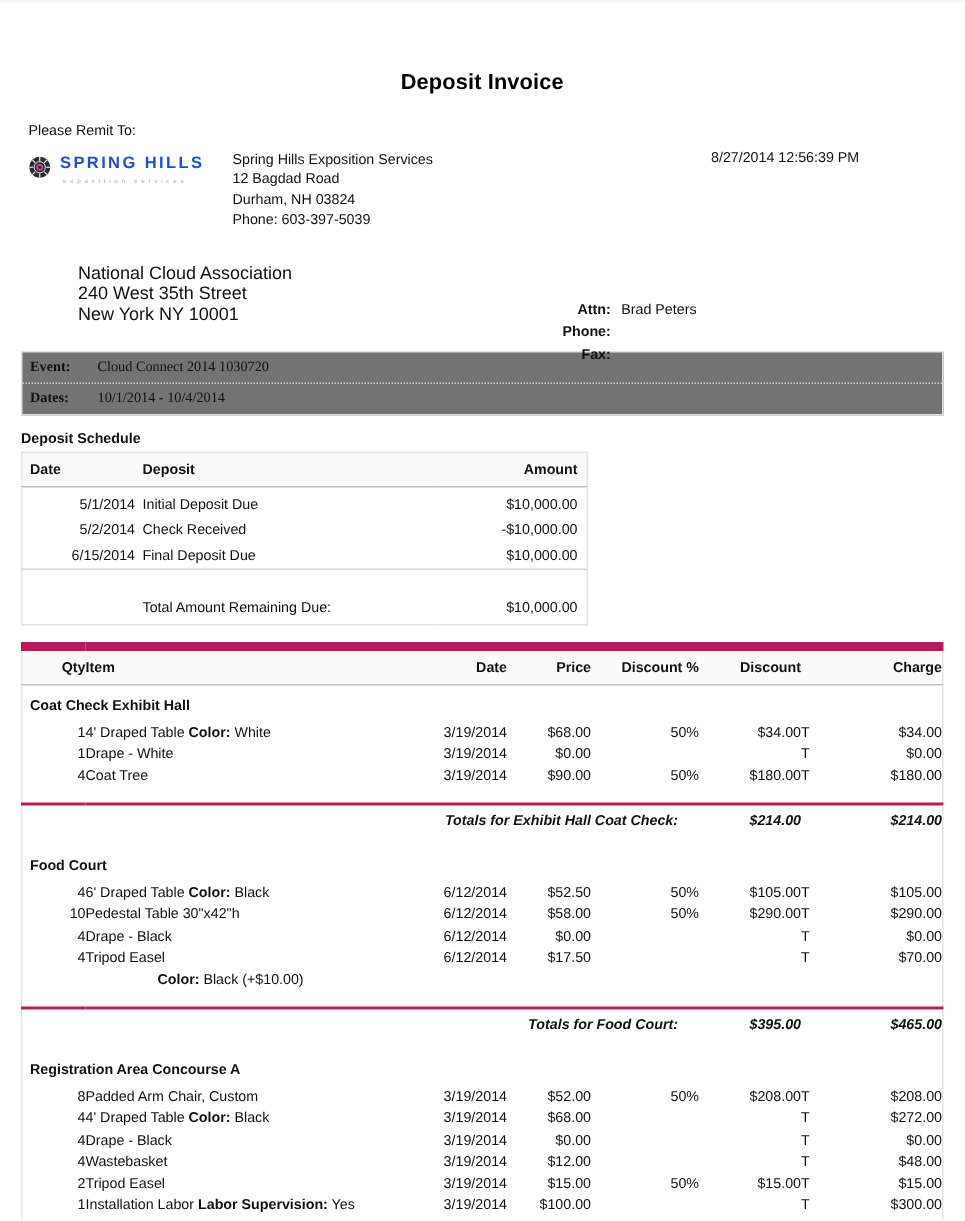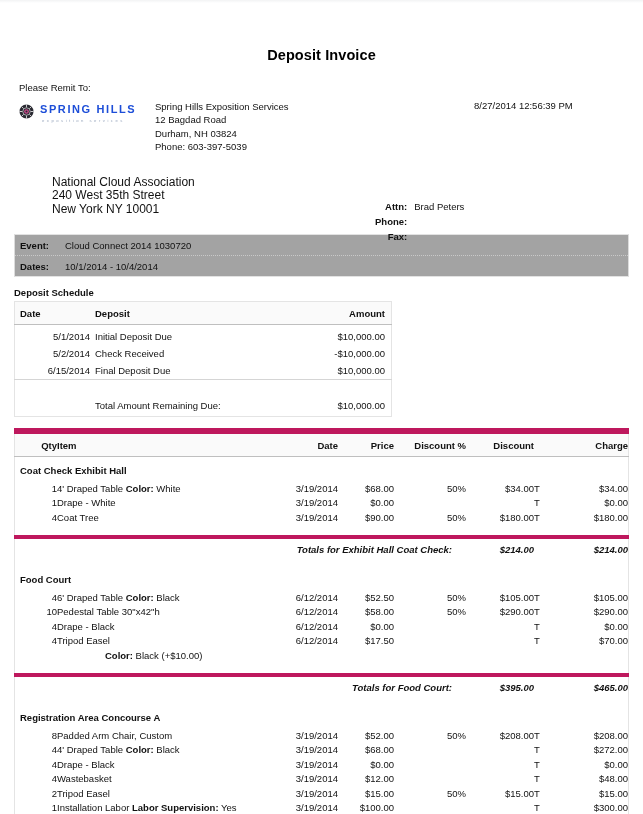--- a/index.html
+++ b/index.html
@@ -128,21 +128,22 @@
     padding-right: 7px;
     white-space: nowrap;
   }
 
   
   .eventbox {
     margin: 6px 14px 0 14px;
     border: 1px solid #e2e2e2;
     border-left: 1px solid #dcdcdc;
     border-right: 1px solid #dcdcdc;
-    background: #a3a3a3;
+    background: #737373;
+    font-family: Liberation Serif, serif;
   }
   .eventbox .erow {
     display: flex;
     align-items: center;
     height: 20px;
     border-bottom: 1px dotted #c9c9c9;
   }
   .eventbox .erow:last-child { border-bottom: none; }
   .eventbox .ek {
     width: 50px;
@@ -246,21 +247,21 @@
   tr.first-line td { padding-top: 2px; }
   tr.subline td {
     padding-left: 0;
   }
   tr.subline td.c-item {
     padding-left: 48px;
   }
   tr.totals td {
     font-weight: bold;
     font-style: italic;
-    border-top: 4px solid #be185d;
+    border-top: 2px solid #be185d;
     padding-top: 5px;
     padding-bottom: 5px;
     height: 17px;
   }
   tr.totals td.c-lbl {
     text-align: right;
     padding-right: 14px;
   }
   tr.spacer td { height: 9px; border: none; }
 

